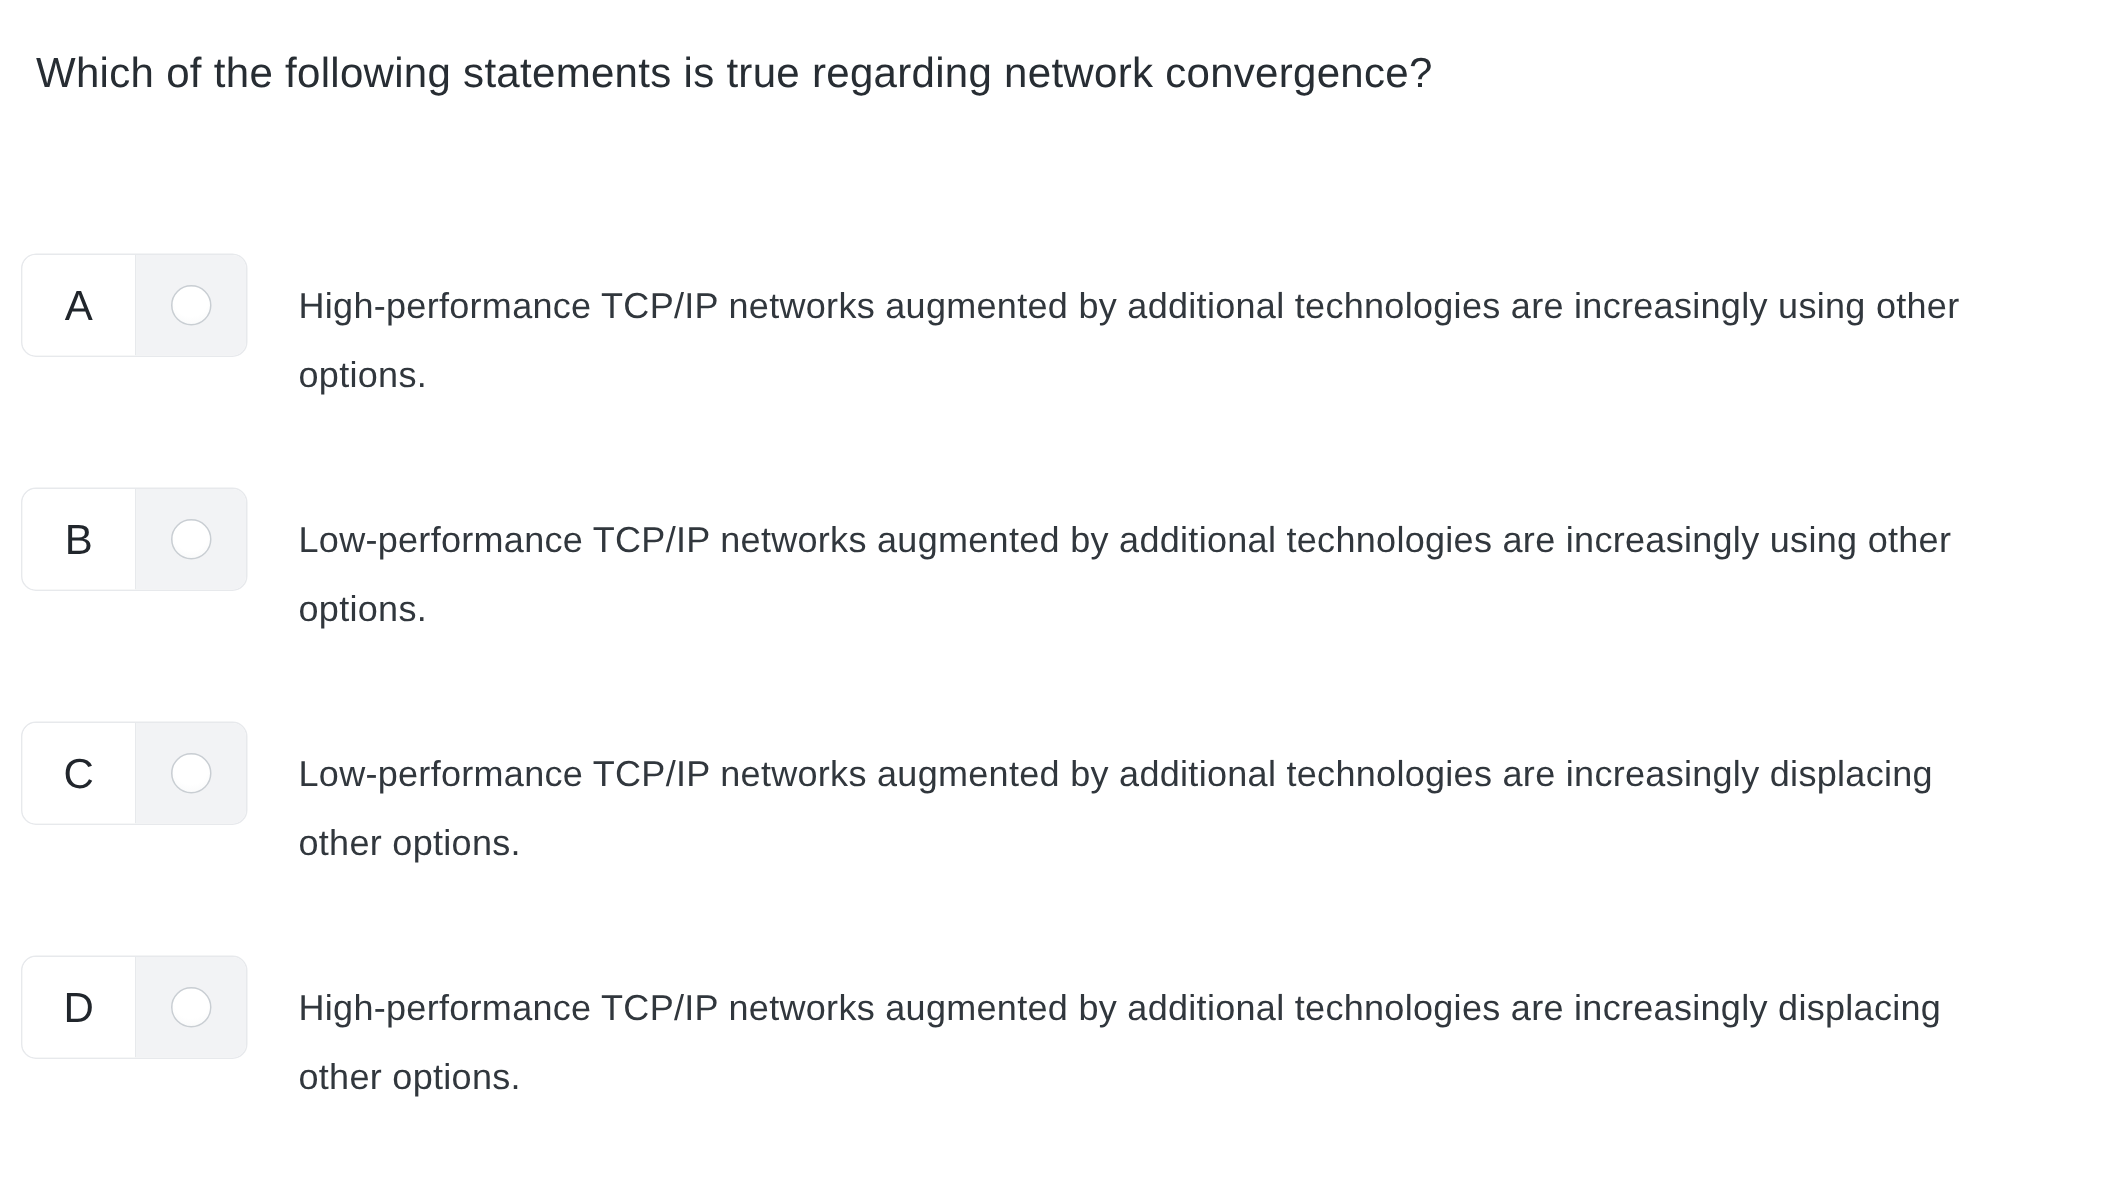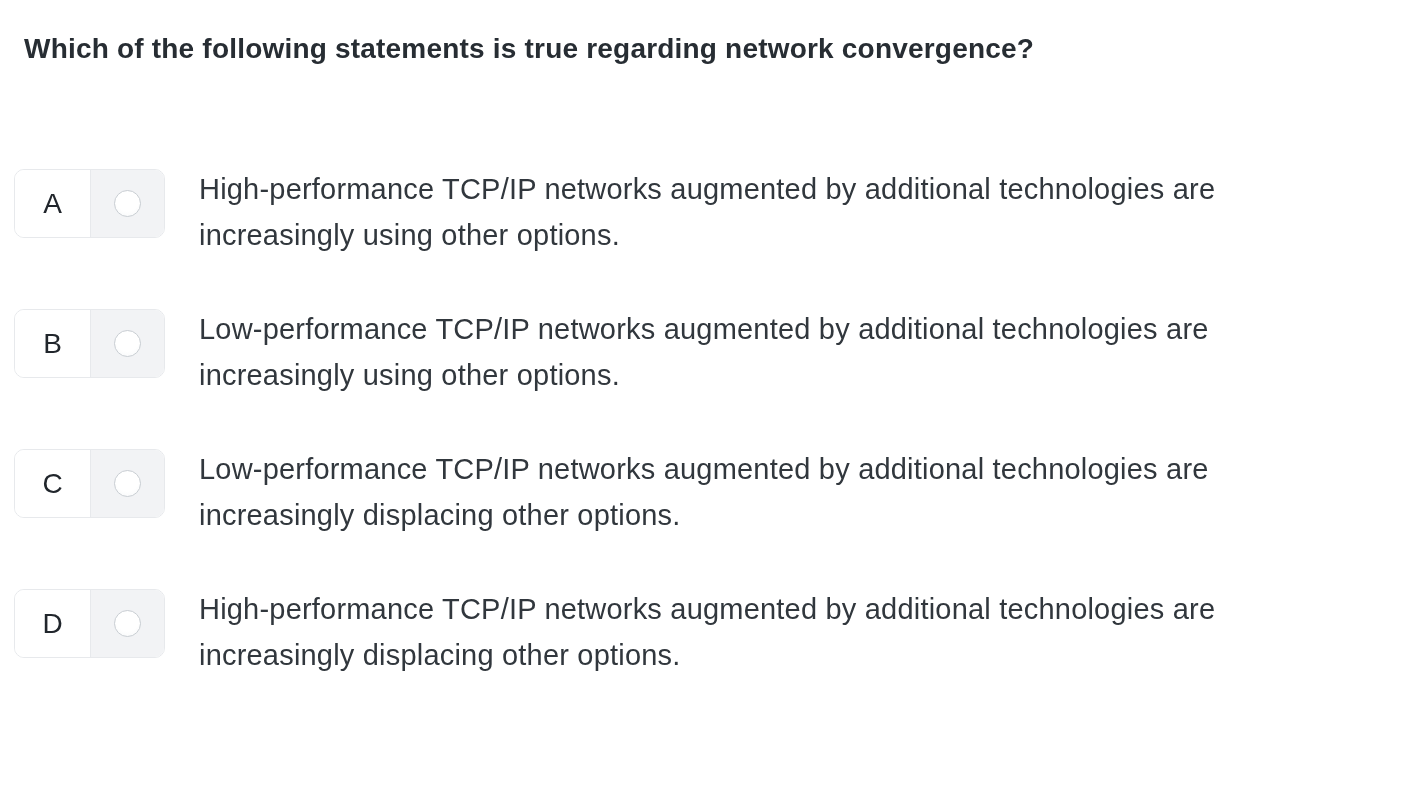--- a/index.html
+++ b/index.html
@@ -13,21 +13,21 @@
     color: #31373d;
     overflow: hidden;
   }
   .page {
     width: 1408px;
     height: 802px;
     padding: 33px 24px 0 24px;
   }
   .question {
     font-size: 28px;
-    font-weight: 700;
+    font-weight: 400;
     line-height: 32px;
     margin: 0;
     color: #272d33;
     letter-spacing: 0.2px;
   }
   .options {
     margin-top: 101px;
     margin-left: -10px; 
   }
   .option-row {
@@ -67,22 +67,22 @@
     background: #f2f3f5;
   }
   .radio {
     width: 27px;
     height: 27px;
     border-radius: 50%;
     border: 1px solid #c9ced3;
     background: radial-gradient(circle at 50% 35%, #ffffff 55%, #f6f7f8 100%);
   }
   .option-text {
-    margin: 0 0 0 34px;
-    font-size: 29px;
+    margin: 16px 0 0 34px;
+    font-size: 24px;
     line-height: 46px;
     max-width: 1140px;
     color: #31373d;
     letter-spacing: 0.2px;
   }
 </style>
 </head>
 <body>
 
 <div class="page">

